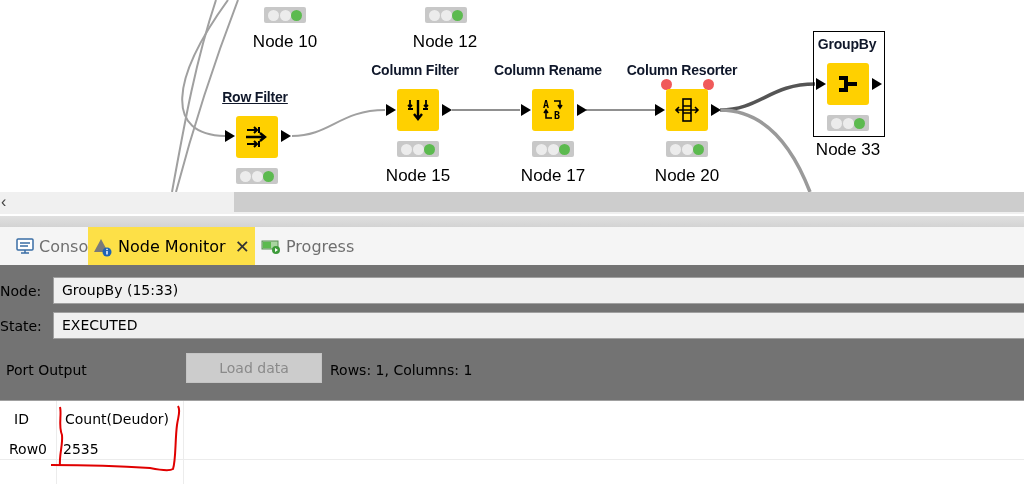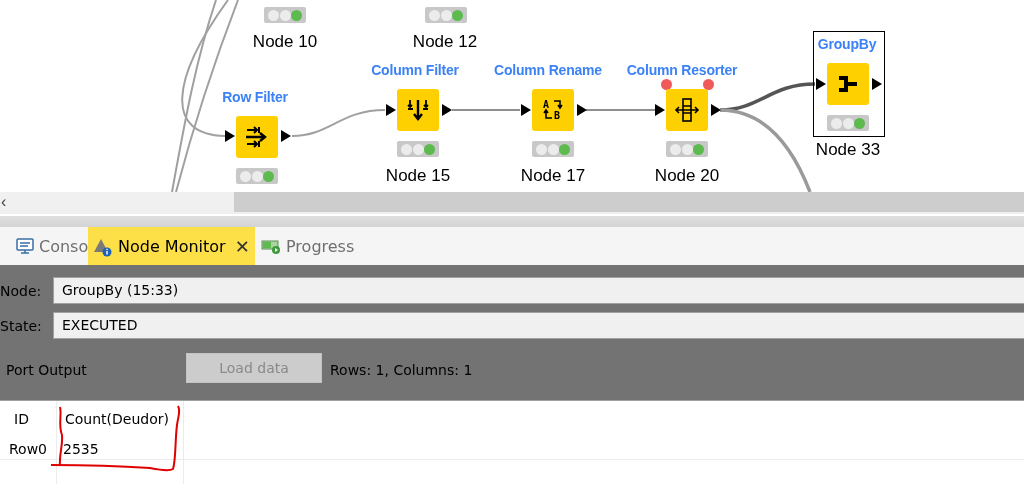--- a/index.html
+++ b/index.html
@@ -2,21 +2,21 @@
 <html><head>
 <meta charset="utf-8">
 <style>
   * { box-sizing: border-box; margin: 0; padding: 0; }
   html, body { width: 1024px; height: 484px; overflow: hidden; background: #ffffff; font-family: "Liberation Sans", sans-serif; }
   #root { position: relative; width: 1024px; height: 484px; }
 
   
   #canvas { position: absolute; left: 0; top: 0; width: 1024px; height: 192px; background: #ffffff; overflow: hidden; }
   #canvas svg.wires { position: absolute; left: 0; top: 0; }
-  .node-title { position: absolute; font-weight: bold; font-size: 14px; color: #3b82f6; white-space: nowrap; transform: translateX(-50%); letter-spacing: -0.2px; }
+  .node-title { position: absolute; font-weight: bold; font-size: 14px; color: #0f172a; white-space: nowrap; transform: translateX(-50%); letter-spacing: -0.2px; }
   .node-label { position: absolute; font-size: 17px; color: #000; white-space: nowrap; transform: translateX(-50%); }
   .node-box { position: absolute; width: 42px; height: 42px; background: #ffd000; border-radius: 3px; display: flex; align-items: center; justify-content: center; }
   .port-in, .port-out { position: absolute; width: 0; height: 0; border-top: 6px solid transparent; border-bottom: 6px solid transparent; border-left: 10px solid #000; }
   .traffic { position: absolute; width: 42px; height: 16px; background: #c8c8c8; border-radius: 2px; display: flex; align-items: center; justify-content: space-evenly; padding: 0 3px; }
   .traffic .dot { width: 11px; height: 11px; border-radius: 50%; background: #ececec; }
   .traffic .dot.green { background: #5cba4f; }
   .warn-dot { position: absolute; width: 11px; height: 11px; border-radius: 50%; background: #f05a5a; }
   .selected-frame { position: absolute; border: 1.5px solid #000; }
 
   
@@ -79,21 +79,21 @@
     </div>
     <div class="node-label" style="left:285px;top:32px;">Node 10</div>
 
     <div class="traffic" style="left:425px;top:7px;">
       <span class="dot"></span>
       <span class="dot"></span>
       <span class="dot green"></span>
     </div>
     <div class="node-label" style="left:445px;top:32px;">Node 12</div>
 
-    <div class="node-title" style="left:255px;top:89px;">Row Filter</div>
+    <div class="node-title" style="left:255px;top:89px;text-decoration:underline;">Row Filter</div>
     <div class="port-in" style="left:225px;top:130px;"></div>
     <div class="node-box" style="left:236px;top:116px;">
       <svg width="26" height="24" viewBox="0 0 26 24">
         <path d="M3 5 H13 M10 2 L13 5 L10 8 M15 2 V8" stroke="#000" stroke-width="2" fill="none"></path>
         <path d="M2 12 H20 M16 8 L21 12 L16 16" stroke="#000" stroke-width="2.4" fill="none"></path>
         <path d="M3 19 H13 M10 16 L13 19 L10 22 M15 16 V22" stroke="#000" stroke-width="2" fill="none"></path>
       </svg>
     </div>
     <div class="port-out" style="left:281px;top:130px;"></div>
     <div class="traffic" style="left:236px;top:168px;">

